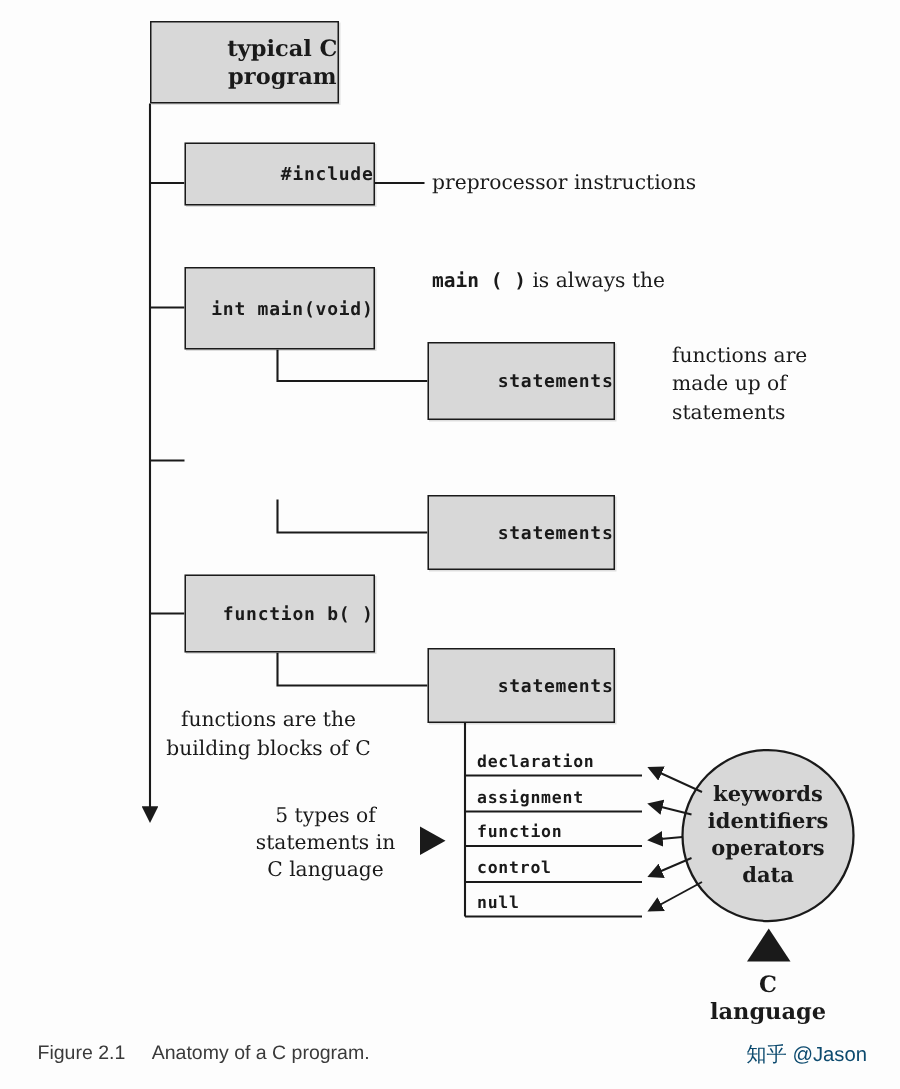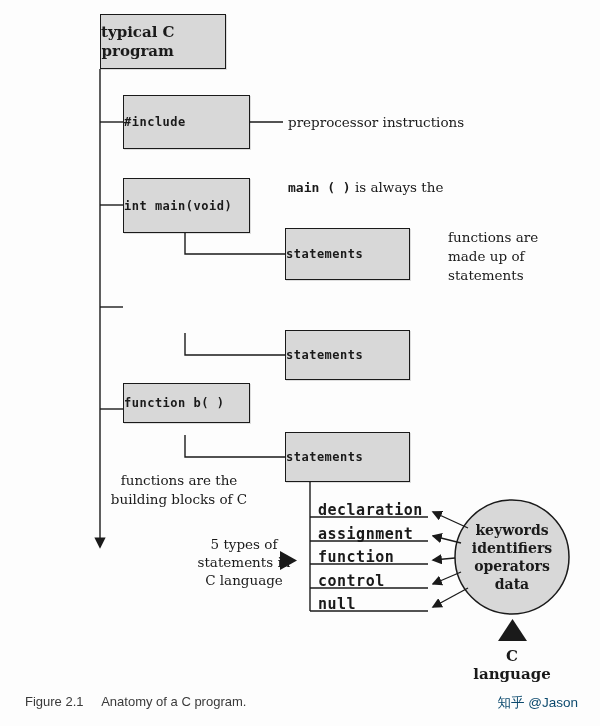--- a/index.html
+++ b/index.html
@@ -3,32 +3,32 @@
 <meta charset="utf-8">
 <style>
   html,body{margin:0;padding:0;background:#ffffff;}
   .canvas{
     position:relative;width:600px;height:726px;background:#fdfdfd;overflow:hidden;
     font-family:"DejaVu Serif", serif;color:#1a1a1a;
   }
   svg.wires{position:absolute;left:0;top:0;width:600px;height:726px;}
   .box{
     position:absolute;background:#d8d8d8;border:1.5px solid #1a1a1a;
-    display:flex;align-items:center;justify-content:flex-start;text-align:center;
+    display:flex;align-items:center;justify-content:flex-end;text-align:center;
     box-shadow:1px 1px 0 rgba(0,0,0,0.12);
     box-sizing:border-box;
   }
   .box .mono{font-family:"DejaVu Sans Mono", monospace;font-weight:bold;font-size:12px;letter-spacing:0.5px;}
   .box .title{font-weight:bold;font-size:15px;line-height:19px;}
   .note{position:absolute;font-size:13.5px;line-height:19px;}
   .note .code{font-family:"DejaVu Sans Mono", monospace;font-size:13px;font-weight:bold;}
   .center{text-align:center;}
   .stmt{
     position:absolute;left:318px;font-family:"DejaVu Sans Mono", monospace;
-    font-weight:bold;font-size:15px;letter-spacing:0.5px;
+    font-weight:bold;font-size:11px;letter-spacing:0.5px;
   }
   .circle-words{
     position:absolute;left:454px;top:521px;width:116px;text-align:center;
     font-weight:bold;font-size:14px;line-height:18px;
   }
   .clang{
     position:absolute;left:467px;top:647px;width:90px;text-align:center;
     font-weight:bold;font-size:15px;line-height:18px;
   }
   .caption{
@@ -89,30 +89,30 @@
     <polygon points="498,641 527,641 512.5,619" fill="#1a1a1a"></polygon>
   </svg>
 
   <div class="box" style="left:100px;top:14px;width:126px;height:55px;">
     <div class="title">
       <div>typical C</div>
       <div>program</div>
     </div>
   </div>
 
-  <div class="box" style="left:123px;top:95px;width:127px;height:54px;">
+  <div class="box" style="left:123px;top:95px;width:127px;height:42px;">
     <span class="mono">#include</span>
   </div>
 
   <div class="box" style="left:123px;top:178px;width:127px;height:55px;">
     <span class="mono">int main(void)</span>
   </div>
 
 
-  <div class="box" style="left:123px;top:383px;width:127px;height:40px;">
+  <div class="box" style="left:123px;top:383px;width:127px;height:52px;">
     <span class="mono">function b( )</span>
   </div>
 
   <div class="box" style="left:285px;top:228px;width:125px;height:52px;">
     <span class="mono">statements</span>
   </div>
 
   <div class="box" style="left:285px;top:330px;width:125px;height:50px;">
     <span class="mono">statements</span>
   </div>
@@ -134,21 +134,21 @@
     <div>functions are</div>
     <div>made up of</div>
     <div>statements</div>
   </div>
 
   <div class="note center" style="left:105px;top:471px;width:148px;">
     <div>functions are the</div>
     <div>building blocks of C</div>
   </div>
 
-  <div class="note center" style="left:194px;top:535px;width:100px;line-height:18px;">
+  <div class="note center" style="left:167px;top:535px;width:100px;line-height:18px;">
     <div>5 types of</div>
     <div>statements in</div>
     <div>C language</div>
   </div>
 
   <div class="stmt" style="top:501px;">declaration</div>
   <div class="stmt" style="top:525px;">assignment</div>
   <div class="stmt" style="top:548px;">function</div>
   <div class="stmt" style="top:572px;">control</div>
   <div class="stmt" style="top:595px;">null</div>

